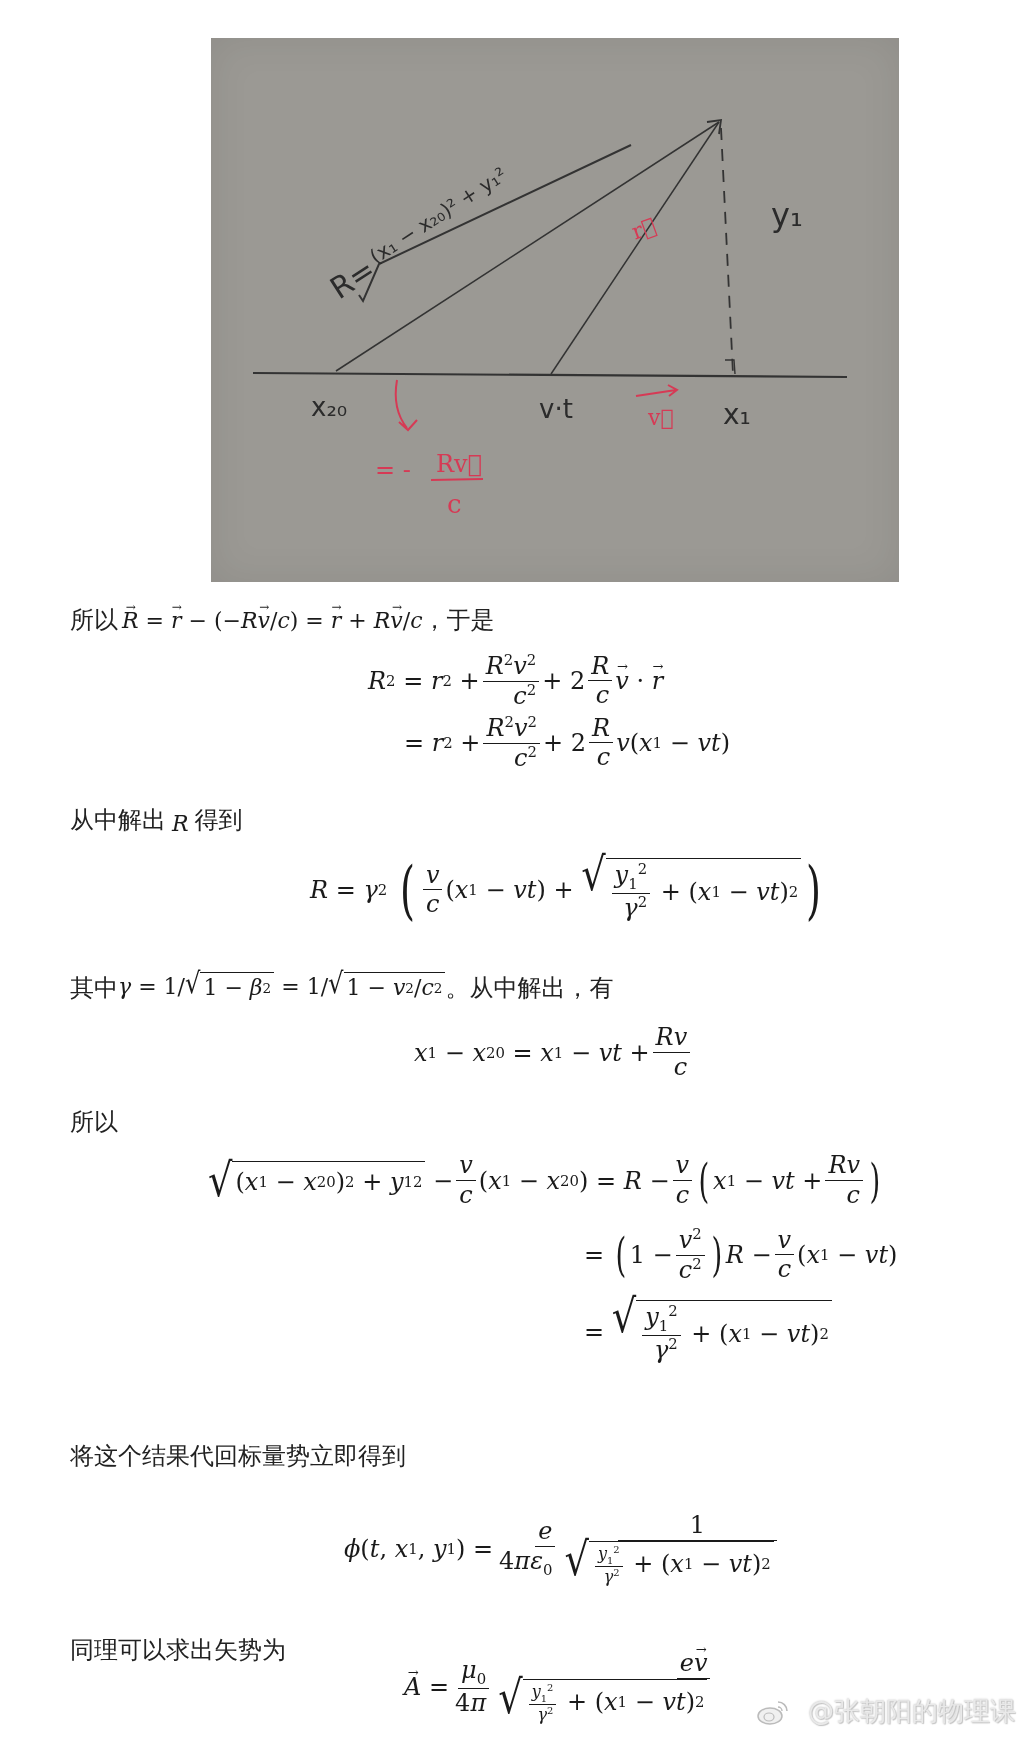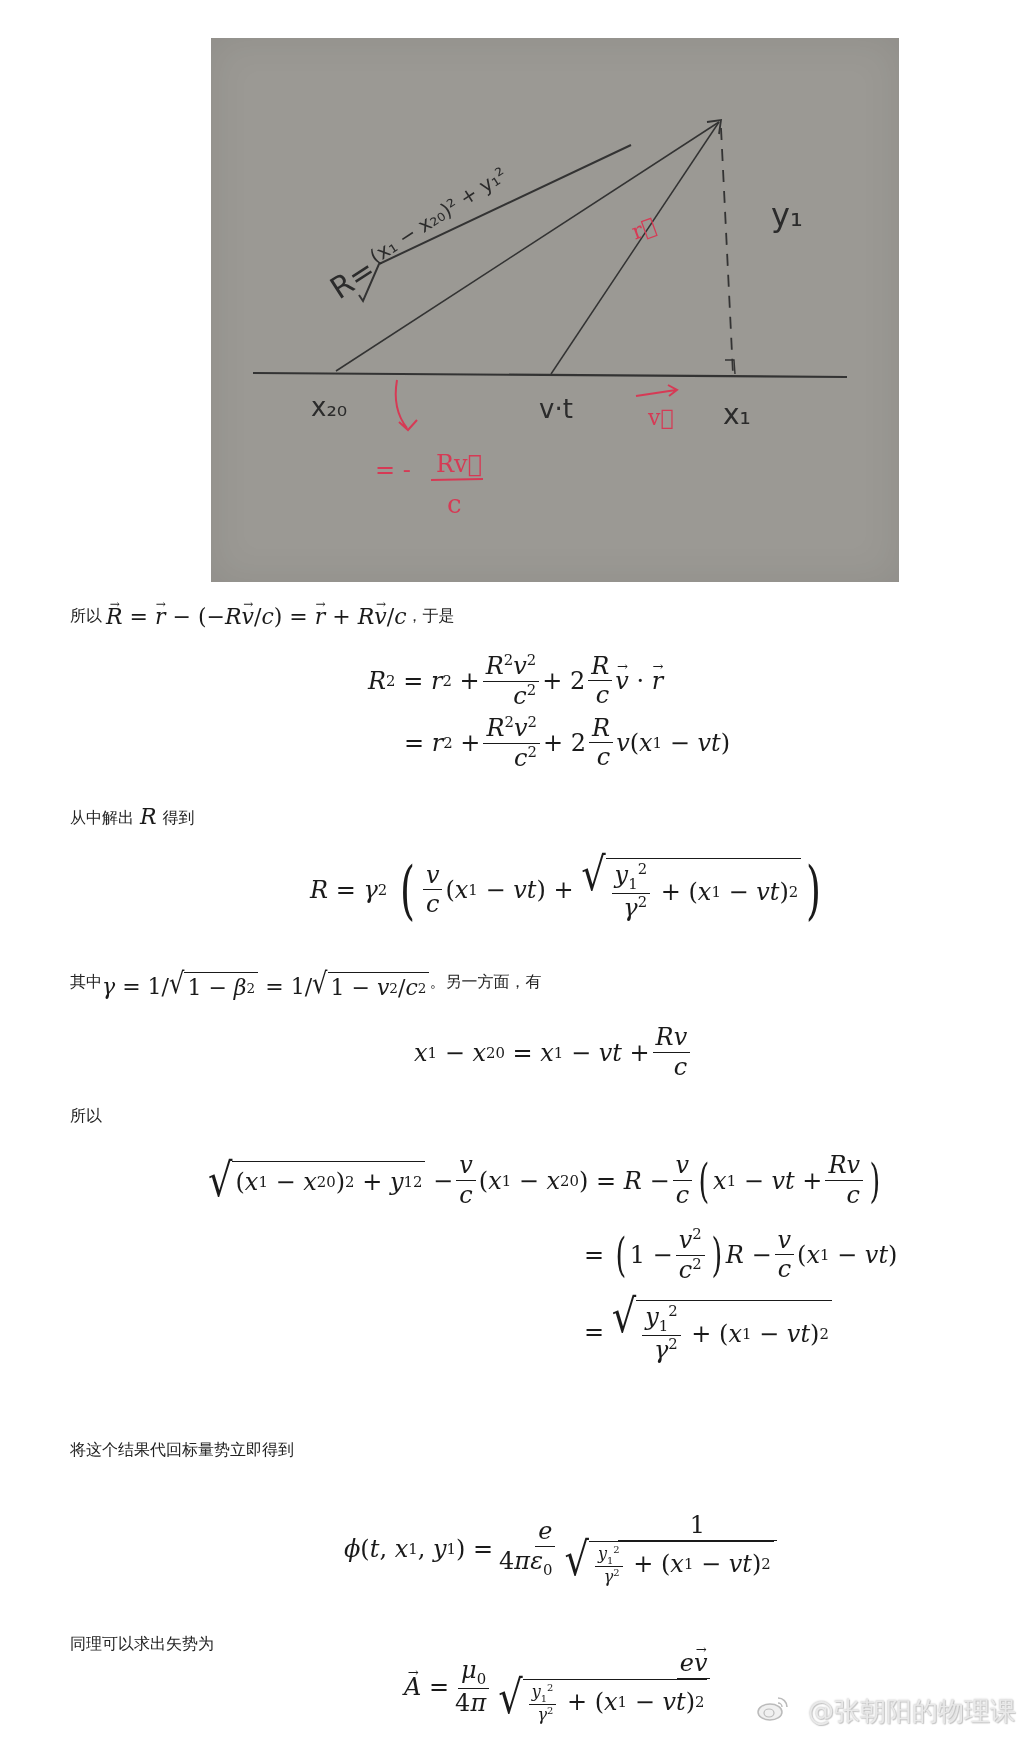--- a/index.html
+++ b/index.html
@@ -4,37 +4,37 @@
 <style>
   html, body { margin:0; padding:0; background:#ffffff; }
   body { width:1024px; height:1737px; position:relative; overflow:hidden;
          font-family:"DejaVu Serif", serif; color:#1a1a1a; }
   .abs { position:absolute; }
   .photo { left:211px; top:38px; width:688px; height:544px; background:#9b9994;
            box-shadow: inset 0 0 40px rgba(0,0,0,0.08); }
   .photo svg { position:absolute; left:0; top:0; }
   .hand { font-family:"DejaVu Sans", sans-serif; fill:#2b2b2b; }
   .red { fill:#d63a55; }
-  .cn { font-family:"DejaVu Sans", sans-serif; font-size:16px; color:#222; white-space:nowrap; }
+  .cn { font-family:"DejaVu Sans", sans-serif; font-size:24px; color:#222; white-space:nowrap; }
   .m { font-family:"DejaVu Serif", serif; font-style:italic; }
   .eq { font-family:"DejaVu Serif", serif; font-size:24px; white-space:nowrap; display:flex; align-items:center; color:#1a1a1a; }
   .frac { display:inline-flex; flex-direction:column; align-items:flex-end; vertical-align:middle; margin:0 3px; }
   .frac .num { padding:0 3px; border-bottom:1.6px solid #1a1a1a; line-height:1.15; }
   .frac .den { padding:0 3px; line-height:1.2; }
   .small { font-size:16px; }
   .sqrt { display:inline-flex; align-items:stretch; }
   .sqrt .rad { font-size:1.6em; line-height:1; transform:scaleY(1.2); font-style:normal; }
   .sqrt .body { border-top:1.6px solid #1a1a1a; padding:2px 3px 0 3px; display:inline-flex; align-items:center; }
   .big-paren { font-style:normal; font-size:64px; line-height:1; transform:scaleX(0.6); display:inline-block; color:#1a1a1a; font-weight:200; }
   .mid-paren { font-style:normal; font-size:46px; line-height:1; transform:scaleX(0.6); display:inline-block; font-weight:200; }
   sub, sup { font-size:0.62em; }
   .vec { position:relative; display:inline-block; }
   .vec::before { content:"→"; position:absolute; top:-0.62em; left:50%; transform:translateX(-45%); font-size:0.55em; font-style:normal; }
   .watermark { right:8px; top:1694px; font-family:"DejaVu Sans", sans-serif; font-size:26px; color:#e9e9e9;
-               text-shadow: 0 0 2px #b8b8b8, 1px 1px 1px #c8c8c8; display:flex; gap:18px; }
+               text-shadow: 0 0 2px #b8b8b8, 1px 1px 1px #c8c8c8; display:flex; align-items:center; gap:18px; }
   .wb-icon { width:34px; height:28px; }
 </style>
 </head>
 <body>
 
 <div class="abs photo">
   <svg width="688" height="544" viewBox="0 0 688 544">
 
     <line x1="42" y1="335" x2="636" y2="339" stroke="#333" stroke-width="2.2"></line>
 
@@ -137,21 +137,21 @@
   <span class="cn">其中</span>
   <span class="eq" style="font-size:22px;">
     <span class="m">γ</span>&nbsp;=&nbsp;1/<span class="sqrt">
         <span class="rad" style="font-size:1.1em;">√</span>
         <span class="body">1&nbsp;−&nbsp;<span class="m">β</span><sup>2</sup></span>
       </span>&nbsp;=&nbsp;1/<span class="sqrt">
         <span class="rad" style="font-size:1.1em;">√</span>
         <span class="body">1&nbsp;−&nbsp;<span class="m">v</span><sup>2</sup>/<span class="m">c</span><sup>2</sup></span>
       </span>
   </span>
-  <span class="cn">。另一方面，有</span>
+  <span class="cn">。从中解出，有</span>
 </div>
 
 <div class="abs eq" style="left:414px; top:1024px;">
   <span class="m">x</span><sub>1</sub>&nbsp;−&nbsp;<span class="m">x</span><sub>20</sub>&nbsp;=&nbsp;<span class="m">x</span><sub>1</sub>&nbsp;−&nbsp;<span class="m">vt</span>&nbsp;+
   <span class="frac">
       <span class="num"><span class="m">Rv</span></span>
       <span class="den"><span class="m">c</span></span>
     </span>
 </div>
 

